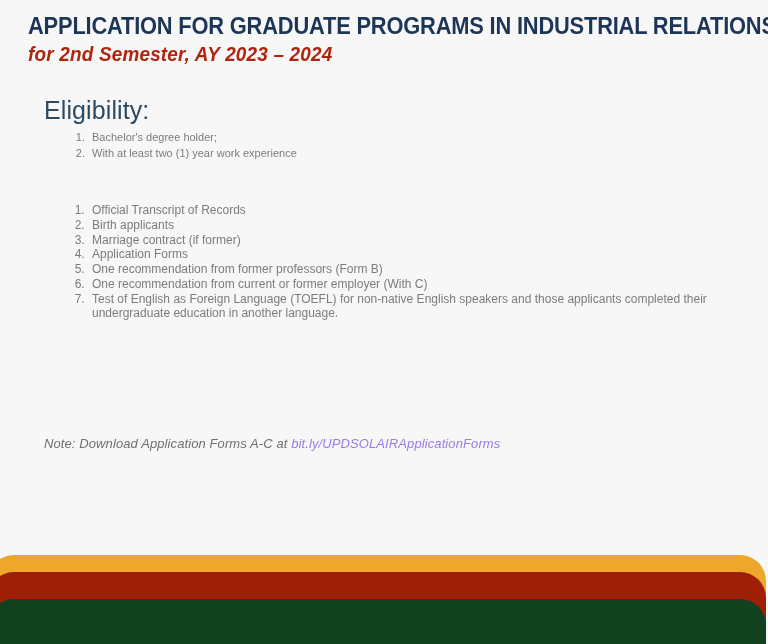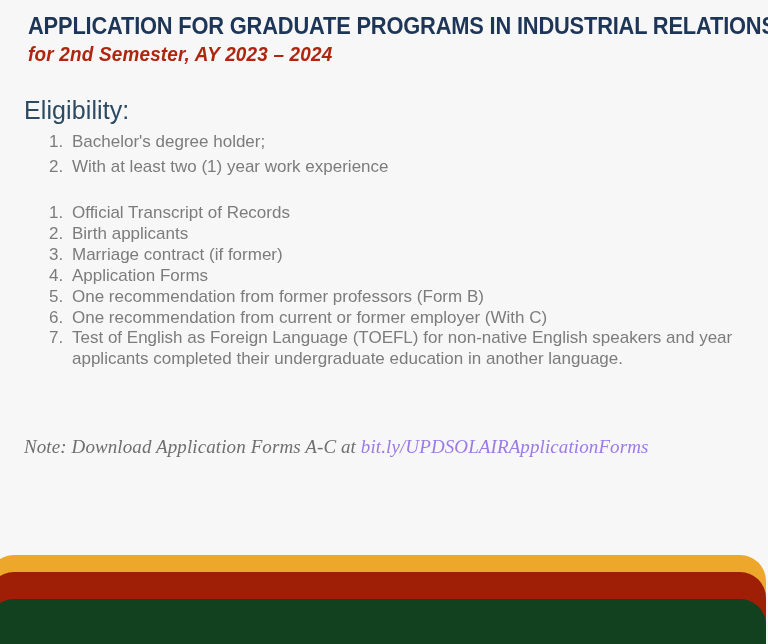--- a/index.html
+++ b/index.html
@@ -52,21 +52,21 @@
     letter-spacing: 0.2px;
     margin-top: 3px;
     transform: scaleX(0.97);
     transform-origin: left center;
     white-space: nowrap;
   }
 
   
   .section {
     position: absolute;
-    left: 24px;
+    left: 44px;
     width: 716px;
   }
   .section-eligibility { top: 96px; }
   .section-requirements { top: 203px; }
   .section-note { top: 436px; }
 
   .section-heading {
     font-family: "Liberation Sans", sans-serif;
     font-weight: normal;
     font-size: 25px;
@@ -77,33 +77,33 @@
   }
 
   ol.items {
     margin: 0;
     padding: 0 0 0 44px;
     list-style-position: outside;
     color: #7c7c7c;
     font-size: 17.5px;
     font-family: "Liberation Sans", sans-serif;
   }
-  ol.items.loose { line-height: 1.45; font-size: 17px; }
-  ol.items.tight { line-height: 1.23; font-size: 17px; }
+  ol.items.loose { line-height: 1.45; font-size: 11px; }
+  ol.items.tight { line-height: 1.23; font-size: 12px; }
   ol.items li {
     padding-left: 4px;
     margin: 0;
   }
   ol.items.tight li { margin-bottom: 0px; }
 
   .note {
-    font-size: 19px;
+    font-size: 13px;
     font-style: italic;
     color: #6f6f6f;
-    font-family: Liberation Serif, serif;
+    font-family: Liberation Sans, sans-serif;
     letter-spacing: 0.1px;
   }
   .note .note-link {
     color: #9b7ae6;
     font-style: italic;
     text-decoration: none;
   }
 
   
   .bands {
@@ -155,21 +155,21 @@
   </div>
 
   <div class="section section-requirements">
     <ol class="items tight">
       <li>Official Transcript of Records</li>
       <li>Birth applicants</li>
       <li>Marriage contract (if former)</li>
       <li>Application Forms</li>
       <li>One recommendation from former professors (Form B)</li>
       <li>One recommendation from current or former employer (With C)</li>
-      <li>Test of English as Foreign Language (TOEFL) for non-native English speakers and year applicants completed their undergraduate education in another language.</li>
+      <li>Test of English as Foreign Language (TOEFL) for non-native English speakers and those applicants completed their undergraduate education in another language.</li>
     </ol>
   </div>
 
   <div class="section section-note">
     <div class="note">
       <span>Note: Download Application Forms A-C at </span><a class="note-link" href="#">bit.ly/UPDSOLAIRApplicationForms</a>
     </div>
   </div>
 
   <div class="bands">

